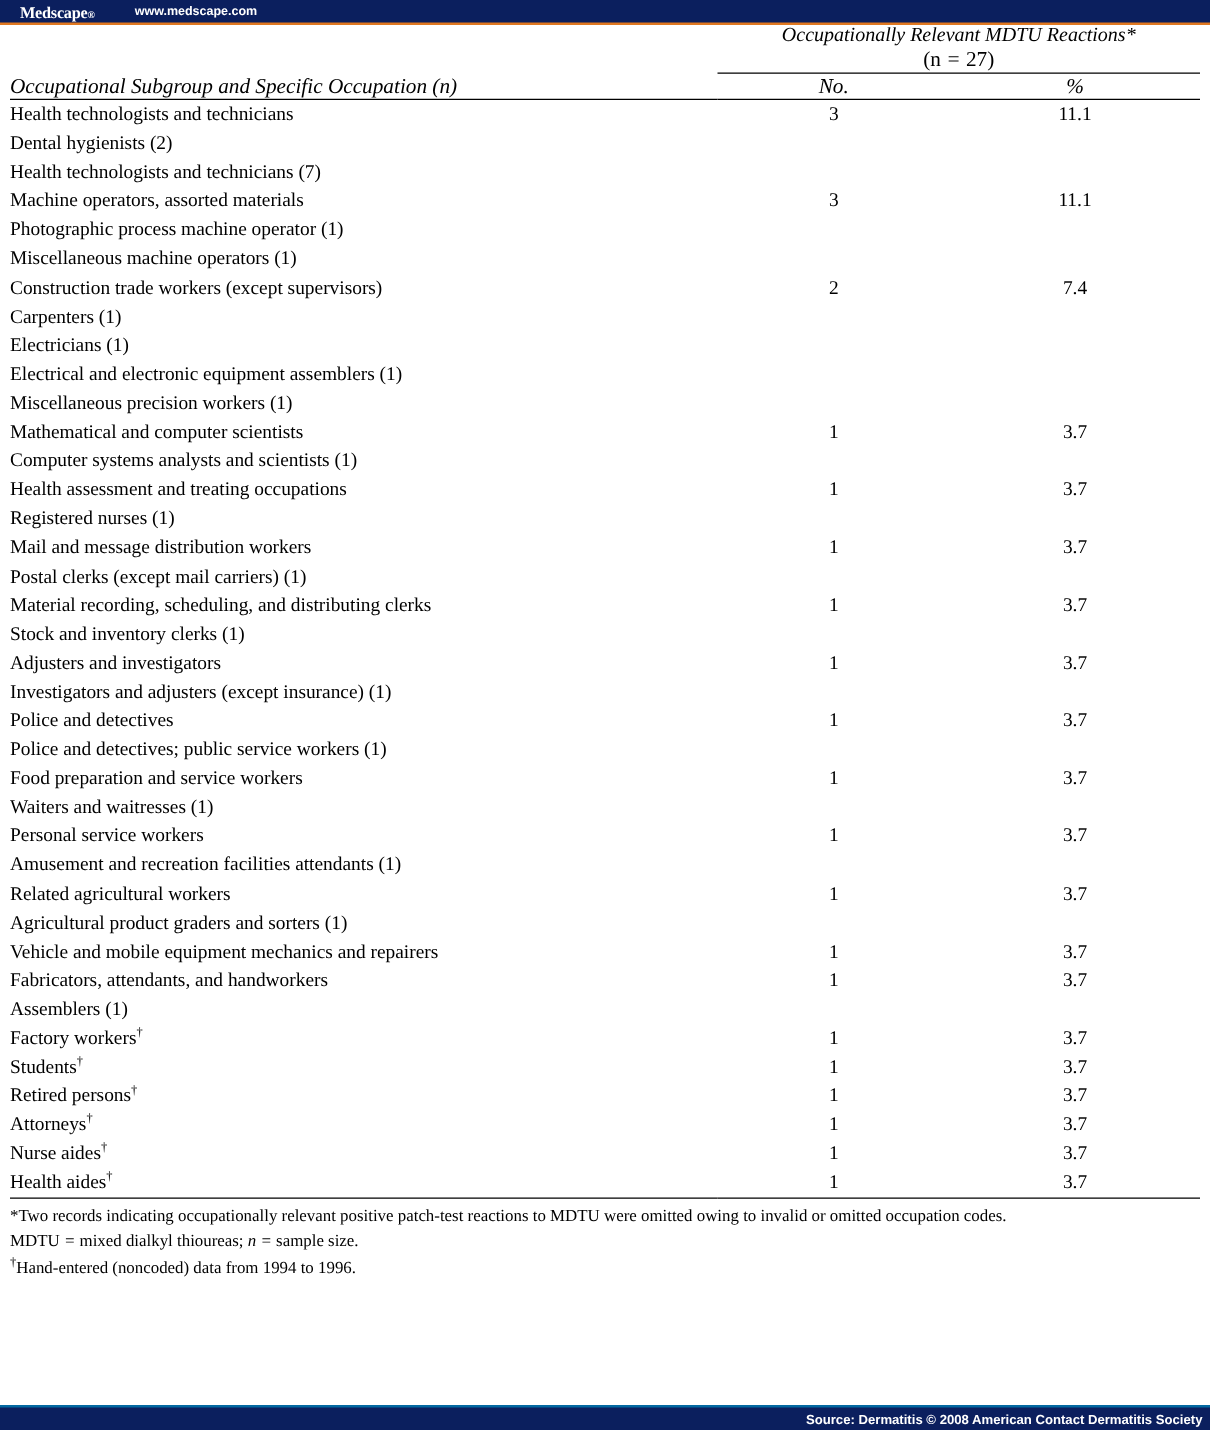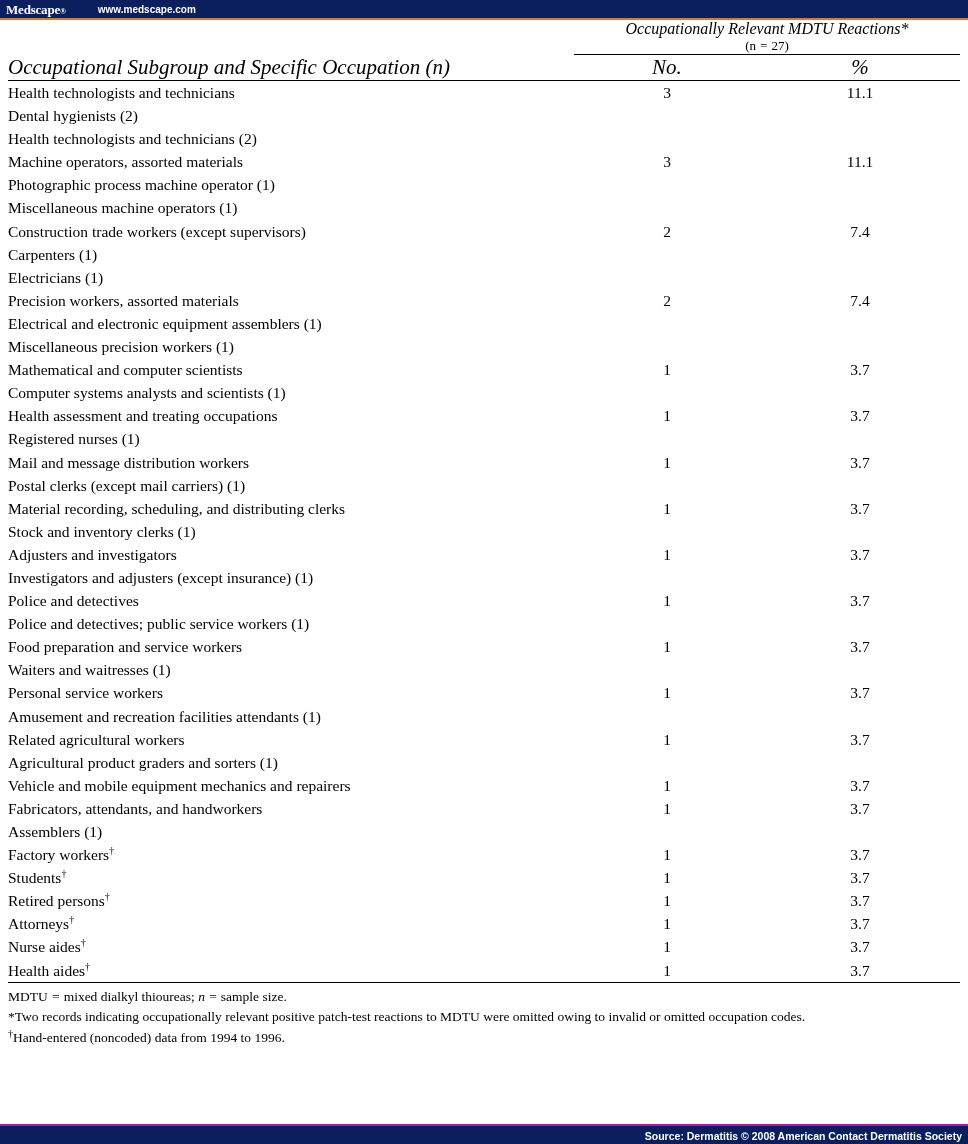--- a/index.html
+++ b/index.html
@@ -23,21 +23,21 @@
     display: flex;
     align-items: center;
     position: relative;
   }
   .topbar-logo {
     color: #ffffff;
     font-family: "Liberation Serif", serif;
     font-weight: bold;
     font-size: 13px;
     letter-spacing: -0.2px;
-    padding-left: 6px;
+    padding-left: 16px;
     line-height: 1;
   }
   .topbar-logo .reg {
     font-size: 8px;
     vertical-align: baseline;
   }
   .topbar-url {
     color: #ffffff;
     font-family: "Liberation Sans", sans-serif;
     font-size: 10px;
@@ -70,30 +70,30 @@
   
   .hdr-spangroup {
     text-align: center;
     font-style: italic;
     font-size: 16px;
     padding-bottom: 2px;
   }
   .hdr-spangroup .line2 {
     display: block;
     font-style: normal;
-    font-size: 13px;
+    font-size: 17px;
   }
   .hdr-spangroup .line2 i { font-style: italic; }
   .rule-under-group {
     height: 0;
     border-bottom: 1px solid #000;
   }
   .hdr-row td {
     font-style: italic;
-    font-size: 21px;
+    font-size: 17px;
     padding-top: 3px;
     padding-bottom: 5px;
   }
   .hdr-row td.center { text-align: center; }
 
   .thick-rule td {
     border-bottom: 1.6px solid #000;
     height: 0;
     font-size: 0;
     line-height: 0;
@@ -125,21 +125,21 @@
   .footnotes i { font-style: italic; }
 
   
   .bottombar {
     position: absolute;
     left: 0;
     top: 1124px;
     width: 968px;
     height: 20px;
     background: #0b1f5e;
-    border-top: 2px solid #a21caf;
+    border-top: 2px solid #0369a1;
     box-sizing: border-box;
   }
   .bottombar .src {
     color: #ffffff;
     font-family: "Liberation Sans", sans-serif;
     font-size: 10.5px;
     font-weight: bold;
     position: absolute;
     right: 6px;
     top: 4px;
@@ -188,21 +188,21 @@
           <td class="lvl-1">Health technologists and technicians</td>
           <td class="center">3</td>
           <td class="center">11.1</td>
         </tr>
         <tr class="body-row">
           <td class="lvl-2">Dental hygienists (2)</td>
           <td class="center"></td>
           <td class="center"></td>
         </tr>
         <tr class="body-row">
-          <td class="lvl-2">Health technologists and technicians (2)</td>
+          <td class="lvl-2">Health technologists and technicians (7)</td>
           <td class="center"></td>
           <td class="center"></td>
         </tr>
         <tr class="body-row">
           <td class="lvl-1">Machine operators, assorted materials</td>
           <td class="center">3</td>
           <td class="center">11.1</td>
         </tr>
         <tr class="body-row">
           <td class="lvl-2">Photographic process machine operator (1)</td>
@@ -223,25 +223,20 @@
           <td class="lvl-2">Carpenters (1)</td>
           <td class="center"></td>
           <td class="center"></td>
         </tr>
         <tr class="body-row">
           <td class="lvl-2">Electricians (1)</td>
           <td class="center"></td>
           <td class="center"></td>
         </tr>
         <tr class="body-row">
-          <td class="lvl-1">Precision workers, assorted materials</td>
-          <td class="center">2</td>
-          <td class="center">7.4</td>
-        </tr>
-        <tr class="body-row">
           <td class="lvl-2">Electrical and electronic equipment assemblers (1)</td>
           <td class="center"></td>
           <td class="center"></td>
         </tr>
         <tr class="body-row">
           <td class="lvl-2">Miscellaneous precision workers (1)</td>
           <td class="center"></td>
           <td class="center"></td>
         </tr>
         <tr class="body-row">
@@ -383,21 +378,21 @@
     <tfoot>
       <tr class="thin-rule-top">
         <td></td>
         <td></td>
         <td></td>
       </tr>
     </tfoot>
   </table>
 
   <div class="footnotes">
+    <div>*Two records indicating occupationally relevant positive patch-test reactions to MDTU were omitted owing to invalid or omitted occupation codes.</div>
     <div><span>MDTU </span><i>=</i><span> mixed dialkyl thioureas; </span><i>n</i><i> =</i><span> sample size.</span></div>
-    <div>*Two records indicating occupationally relevant positive patch-test reactions to MDTU were omitted owing to invalid or omitted occupation codes.</div>
     <div><sup class="dag">†</sup><span>Hand-entered (noncoded) data from 1994 to 1996.</span></div>
   </div>
 </div>
 
 <div class="bottombar">
   <div class="src">Source: Dermatitis © 2008 American Contact Dermatitis Society</div>
 </div>
 
 </body></html>

